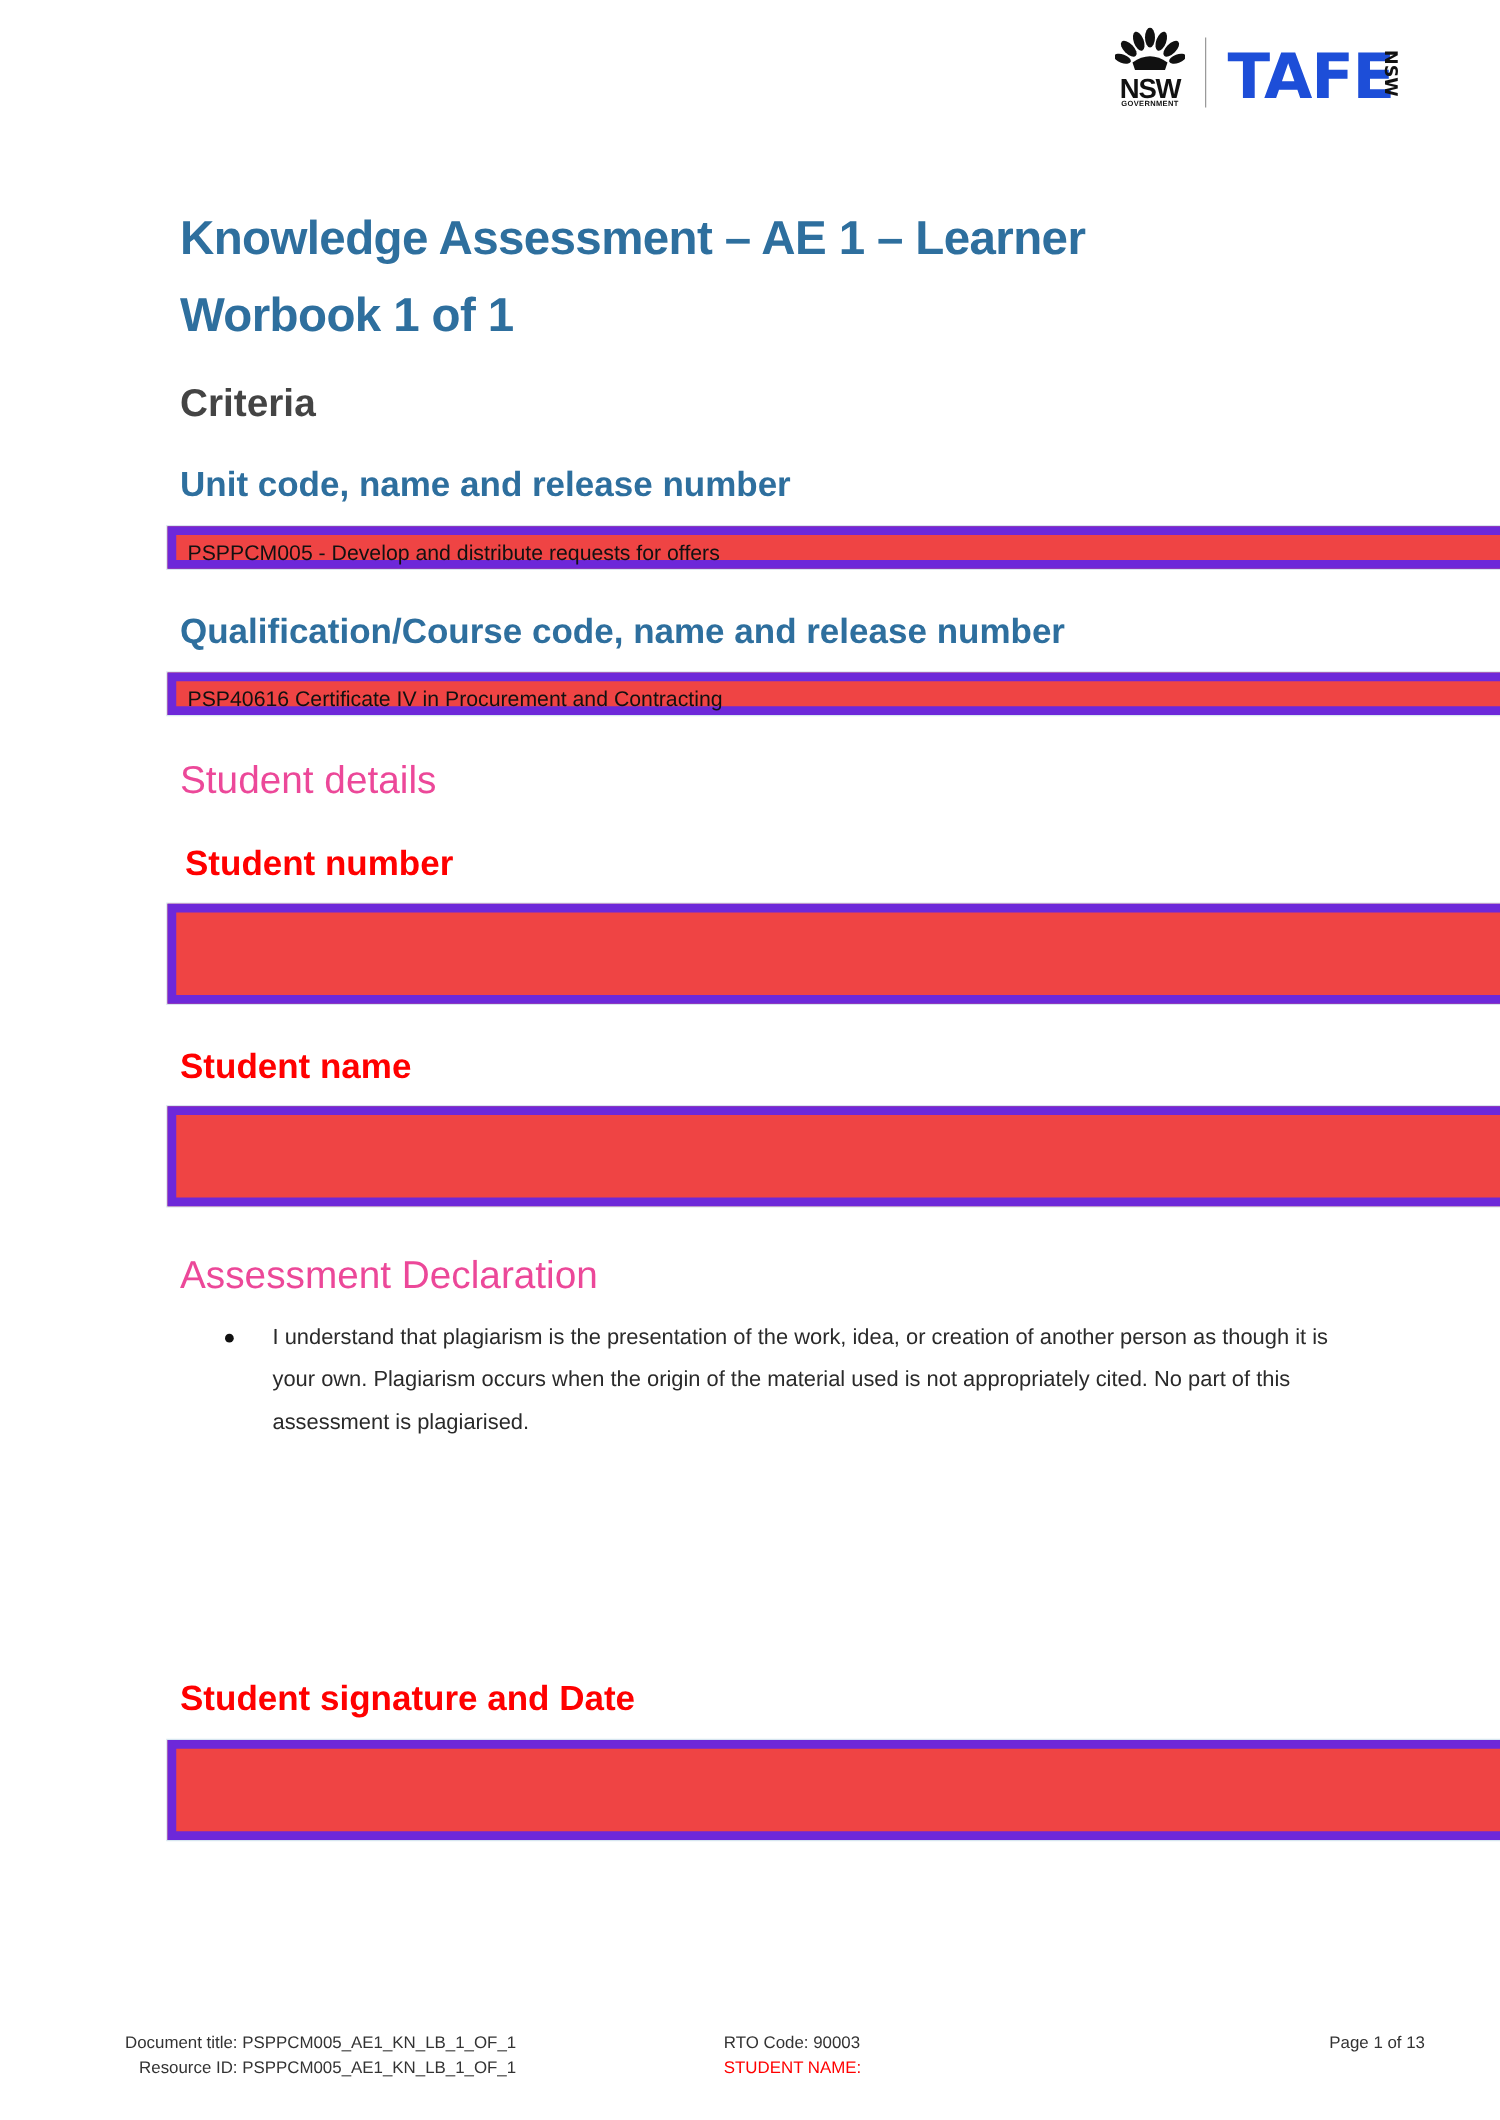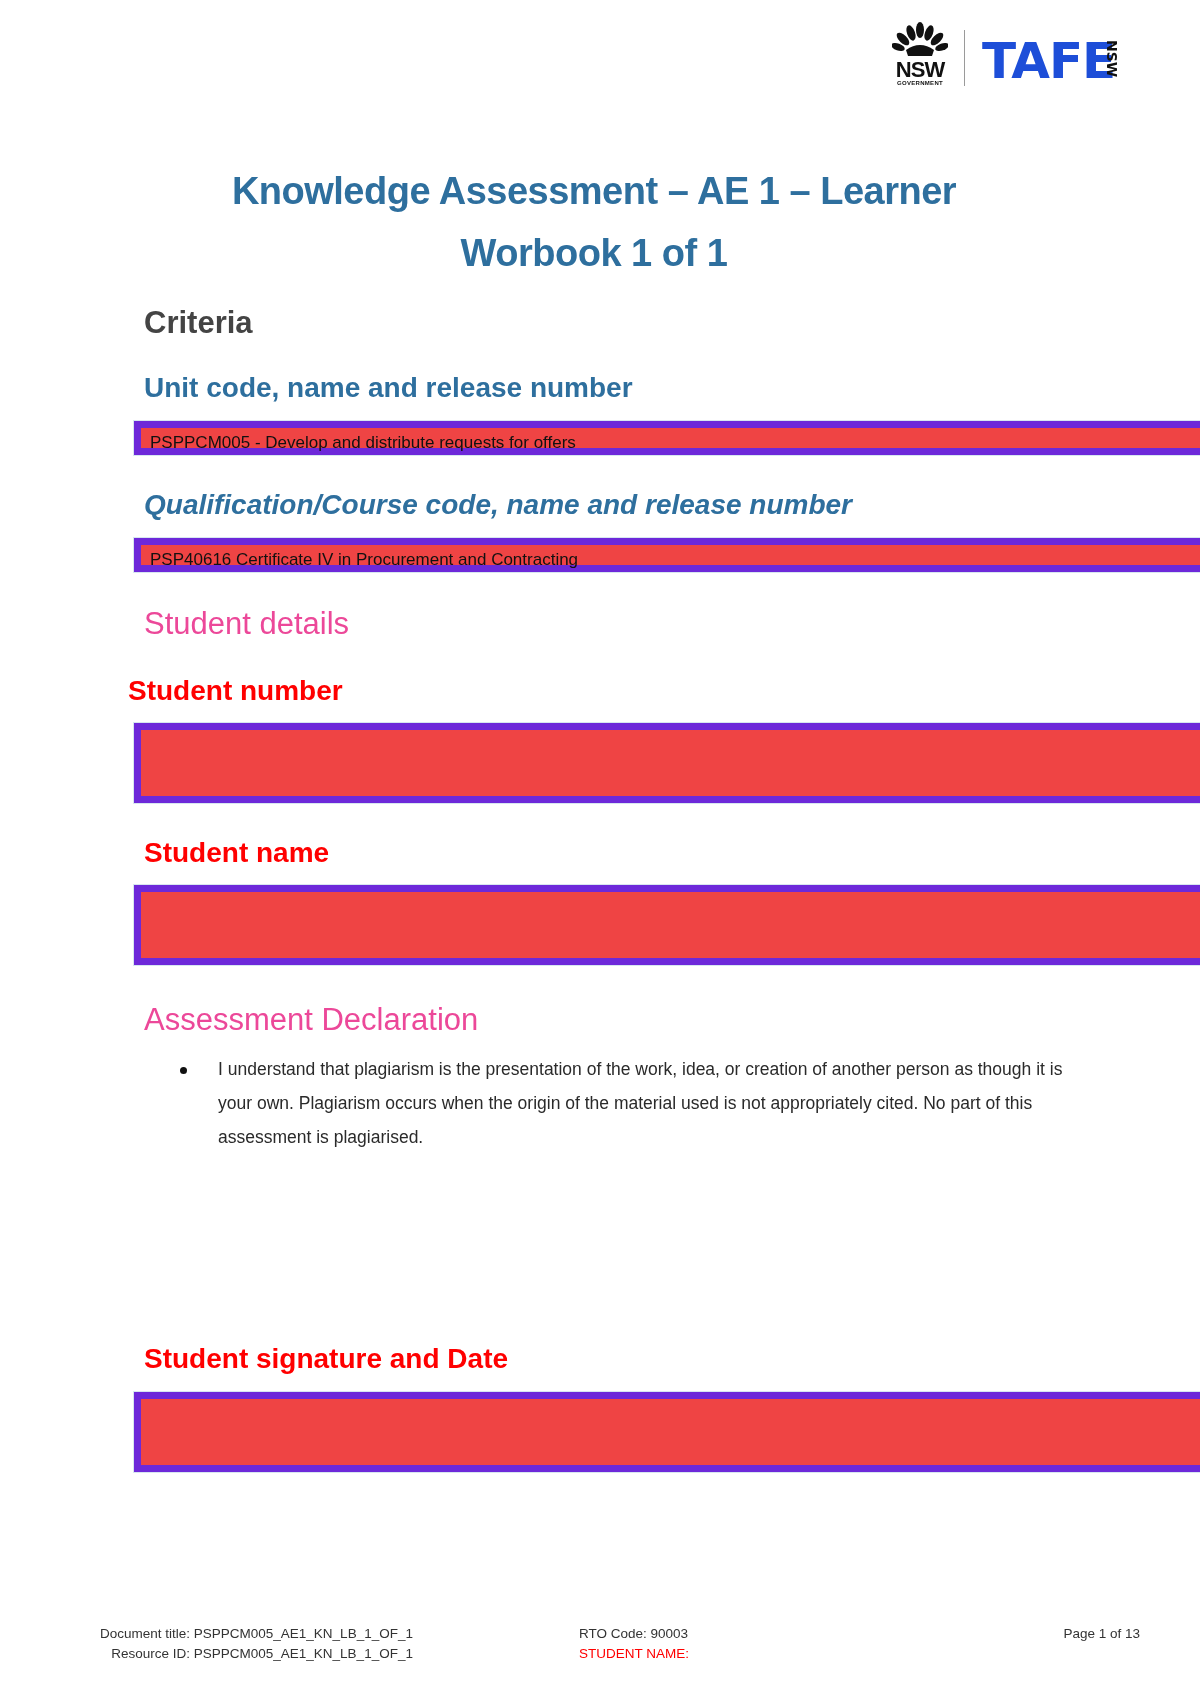--- a/index.html
+++ b/index.html
@@ -15,21 +15,21 @@
   .nsw-gov { font-size: 6px; line-height: 7px; letter-spacing: 0.3px; color: #111; font-weight: bold; }
   .logo-divider { position: absolute; left: 76px; top: 8px; width: 1px; height: 56px; background: #9a9a9a; }
   .tafe { position: absolute; left: 94px; top: 14px; font-weight: bold; font-size: 50px; line-height: 50px;
           letter-spacing: -1px; color: #1d4ed8; font-family: "DejaVu Sans", sans-serif; }
   .tafe-nsw { position: absolute; left: 232px; top: 18px; width: 44px; height: 16px; font-weight: bold;
               font-size: 14px; line-height: 16px; color: #111; transform: rotate(90deg); transform-origin: left top;
               font-family: "DejaVu Sans", sans-serif; }
 
   
   .title { left: 144px; top: 160px; width: 900px; font-size: 38px; line-height: 62px; color: #2e6f9e;
-           font-weight: bold; letter-spacing: -0.5px; text-align: center; }
+           font-weight: bold; letter-spacing: -0.5px; }
   .h-criteria { left: 144px; top: 305px; font-size: 31px; color: #444444; font-weight: bold; }
   .h-blue { font-size: 28px; color: #2e6f9e; font-weight: bold; }
   .h-red { font-size: 28px; color: #ff0000; font-weight: bold; }
   .h-grey { font-size: 31px; color: #ec4899; font-weight: normal; }
 
   .field-box { left: 134px; width: 1090px; border: 7px solid #6d28d9; box-sizing: border-box;
                box-shadow: 0 0 0 1px #d7e6f0; background: #ef4444; }
   .field-text { font-size: 17px; color: #111; padding: 5px 0 0 9px; white-space: nowrap; }
 
   
@@ -72,28 +72,28 @@
   <div>Worbook 1 of 1</div>
 </div>
 
 <div class="abs h-criteria">Criteria</div>
 
 <div class="abs h-blue" style="left:144px; top:372px;">Unit code, name and release number</div>
 <div class="abs field-box" style="top:421px; height:34px;">
   <div class="field-text">PSPPCM005 - Develop and distribute requests for offers</div>
 </div>
 
-<div class="abs h-blue" style="left:144px; top:489px;font-style:italic;">Qualification/Course code, name and release number</div>
+<div class="abs h-blue" style="left:144px; top:489px;">Qualification/Course code, name and release number</div>
 <div class="abs field-box" style="top:538px; height:34px;">
   <div class="field-text">PSP40616 Certificate IV in Procurement and Contracting</div>
 </div>
 
 <div class="abs h-grey" style="left:144px; top:606px;">Student details</div>
 
-<div class="abs h-red" style="left:128px; top:675px;">Student number</div>
+<div class="abs h-red" style="left:148px; top:675px;">Student number</div>
 <div class="abs field-box" style="top:723px; height:80px;">
   <div class="field-text"></div>
 </div>
 
 <div class="abs h-red" style="left:144px; top:837px;">Student name</div>
 <div class="abs field-box" style="top:885px; height:80px;">
   <div class="field-text"></div>
 </div>
 
 <div class="abs h-grey" style="left:144px; top:1002px;">Assessment Declaration</div>

